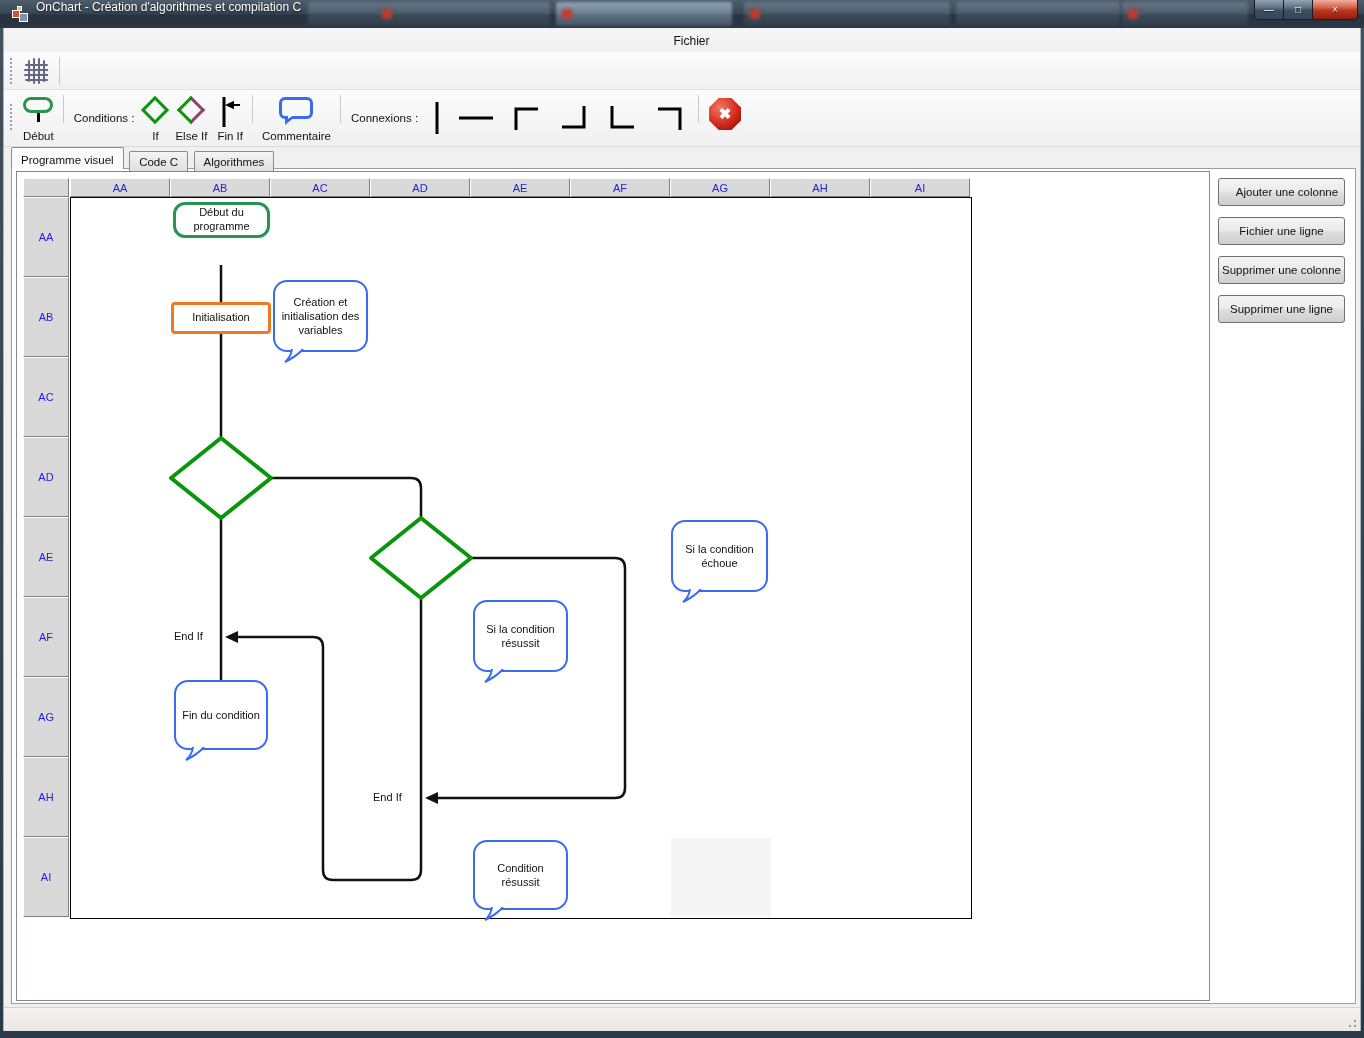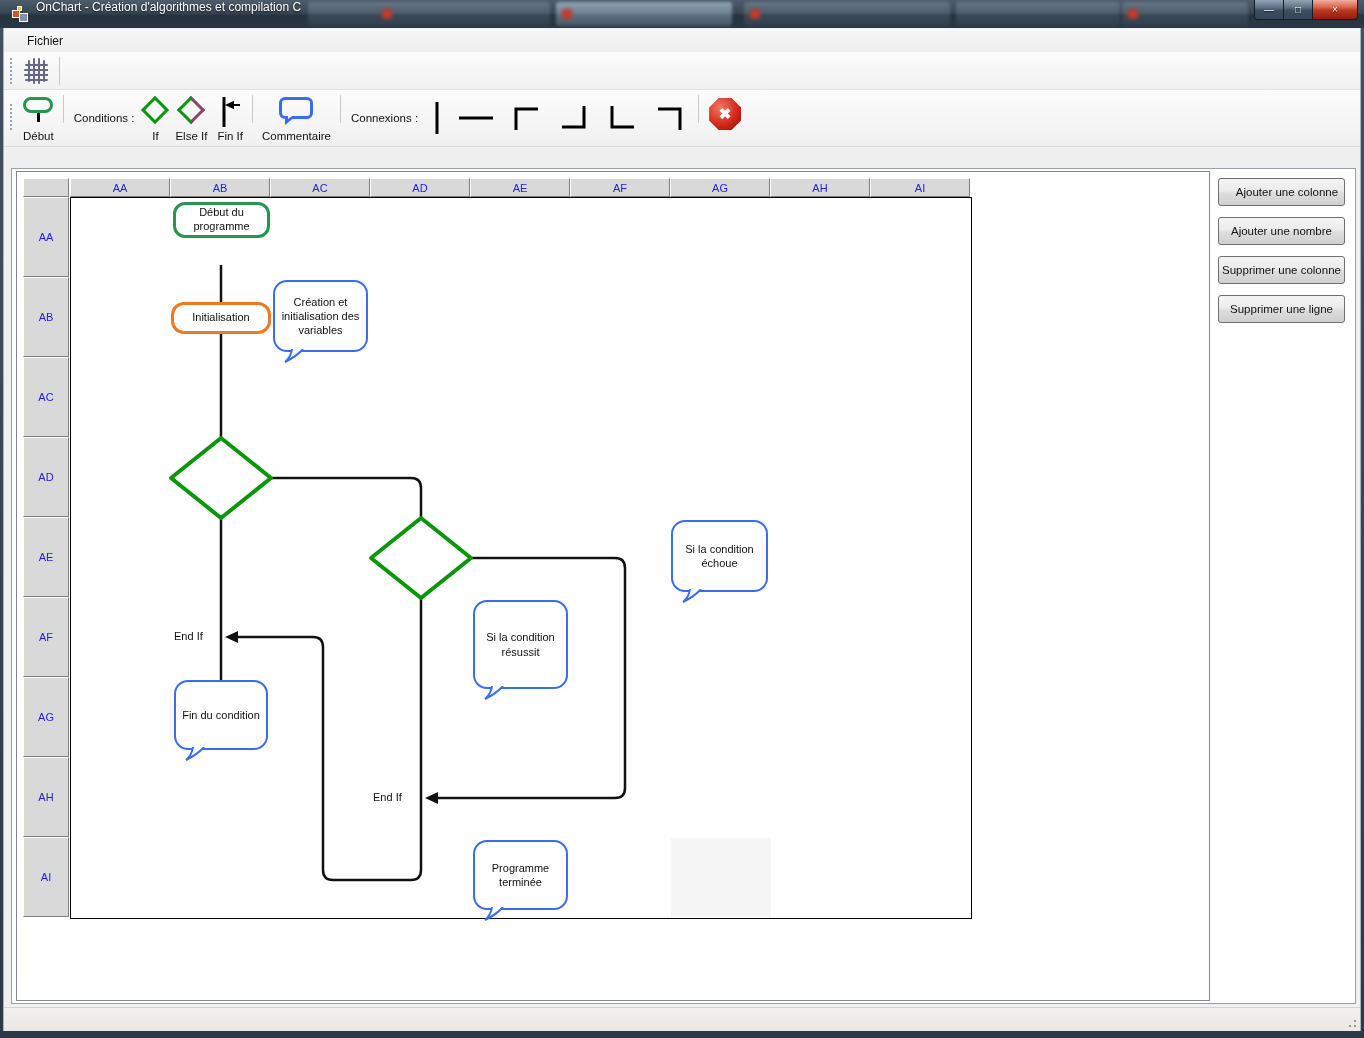--- a/index.html
+++ b/index.html
@@ -31,21 +31,21 @@
   .win-btn.min { width:30px; border-radius:0 0 0 4px; }
   .win-btn.max { width:28px; border-left:none; border-right:none; }
   .win-btn.close { width:46px; border-radius:0 0 4px 0;
     background:linear-gradient(180deg,#f0b0a0 0%,#d96a52 35%,#bb3822 55%,#911c0c 100%); }
 
   
   .client { position:absolute; left:3px; right:3px; top:28px; bottom:7px; background:#f0f0f0;
     border-left:1px solid #aab4bd; border-right:1px solid #aab4bd; }
 
   .menubar { position:absolute; left:0; right:0; top:1px; height:24px;
-    background:linear-gradient(180deg,#f7f7f7,#eeeeee); }
+    background:linear-gradient(180deg,#f7f7f7,#eeeeee);text-align:center; }
   .menu-item { display:inline-block; margin-left:19px; margin-top:4px; font-size:12px; color:#111;
     padding:1px 4px; }
 
   .toolbar1 { position:absolute; left:0; right:0; top:24px; height:38px;
     background:linear-gradient(180deg,#fcfcfc,#f1f1f1); border-bottom:1px solid #e2e2e2; }
   .grip { width:4px; border-left:2px dotted #9aa0b0; height:26px; margin:6px 4px 0 6px; display:inline-block; }
   .tb-sep { width:1px; background:#c9c9c9; height:28px; margin:5px 4px; }
   .tool-btn-sm { display:inline-block; width:28px; height:28px; margin-top:4px; text-align:center; }
 
   .toolbar2 { position:absolute; left:0; right:0; top:62px; height:57px;
@@ -92,21 +92,21 @@
   .col-hdr { top:6px; height:19px; width:100px; }
   .row-hdr { left:6px; width:46px; height:80px; }
 
   .canvas { position:absolute; left:53px; top:25px; width:902px; height:722px;
     border:1px solid #000; background:#fff; }
   .canvas svg.wires { position:absolute; left:0; top:0; }
 
   .node { position:absolute; background:#fff; display:flex; align-items:center; justify-content:center;
     text-align:center; font-size:11px; color:#111; line-height:1.25; z-index:2; }
   .node.start { border:3px solid var(--green); border-radius:12px; }
-  .node.proc { border:3px solid var(--orange); border-radius:13px; }
+  .node.proc { border:3px solid var(--orange); border-radius:4px; }
   .bubble { position:absolute; background:#fff; border:2px solid var(--blue); border-radius:14px;
     display:flex; align-items:center; justify-content:center; text-align:center;
     font-size:11px; color:#111; line-height:1.3; padding:3px; z-index:2; }
   .bubble svg.tail { position:absolute; left:8px; bottom:-13px; }
   .endif-label { position:absolute; font-size:11px; color:#111; z-index:2; }
   .cell-highlight { position:absolute; background:#f5f5f5; z-index:1; }
 
   
   .side-btn { position:absolute; width:127px; height:28px; font-size:11.5px; color:#111;
     border:1px solid #707070; border-radius:3px; text-align:center; line-height:26px;
@@ -244,20 +244,25 @@
         <svg width="40" height="36">
             <path d="M8 9 L30 9 L30 30" fill="none" stroke="#000" stroke-width="3"></path>
           </svg>
       </div>
       <div class="tb-sep"></div>
       <div class="red-x">
         <span>✖</span>
       </div>
     </div>
 
+    <div class="tabstrip">
+      <span class="tab active">Programme visuel</span>
+      <span class="tab">Code C</span>
+      <span class="tab">Algorithmes</span>
+    </div>
 
     <div class="tabpage">
 
       <div class="grid-panel">
         <div class="corner-cell"></div>
 
         <div class="hdr col-hdr" style="left:53px;">AA</div>
         <div class="hdr col-hdr" style="left:153px;">AB</div>
         <div class="hdr col-hdr" style="left:253px;">AC</div>
         <div class="hdr col-hdr" style="left:353px;">AD</div>
@@ -311,49 +316,49 @@
 
 
 
           <div class="bubble" style="left:600px;top:322px;width:97px;height:72px;">
             <span>Si la condition échoue</span>
             <svg class="tail" width="22" height="14" viewBox="0 0 22 14">
                 <path d="M9 0 Q8 8 2 13 Q14 7 20 0" fill="#fff" style="stroke:var(--blue)" stroke-width="2"></path>
               </svg>
           </div>
 
-          <div class="bubble" style="left:402px;top:402px;width:95px;height:89px;">
+          <div class="bubble" style="left:402px;top:402px;width:95px;height:72px;">
             <span>Si la condition résussit</span>
             <svg class="tail" width="22" height="14" viewBox="0 0 22 14">
                 <path d="M9 0 Q8 8 2 13 Q14 7 20 0" fill="#fff" style="stroke:var(--blue)" stroke-width="2"></path>
               </svg>
           </div>
 
           <div class="endif-label" style="left:103px;top:432px;">End If</div>
 
           <div class="bubble" style="left:103px;top:482px;width:94px;height:70px;">
             <span>Fin du condition</span>
             <svg class="tail" width="22" height="14" viewBox="0 0 22 14">
                 <path d="M9 0 Q8 8 2 13 Q14 7 20 0" fill="#fff" style="stroke:var(--blue)" stroke-width="2"></path>
               </svg>
           </div>
 
           <div class="endif-label" style="left:302px;top:593px;">End If</div>
 
           <div class="bubble" style="left:402px;top:642px;width:95px;height:70px;">
-            <span>Programme terminée</span>
+            <span>Condition résussit</span>
             <svg class="tail" width="22" height="14" viewBox="0 0 22 14">
                 <path d="M9 0 Q8 8 2 13 Q14 7 20 0" fill="#fff" style="stroke:var(--blue)" stroke-width="2"></path>
               </svg>
           </div>
         </div>
       </div>
 
       <div class="side-btn" style="left:1206px;top:9px;padding-left:11px;">Ajouter une colonne</div>
-      <div class="side-btn" style="left:1206px;top:48px;">Ajouter une nombre</div>
+      <div class="side-btn" style="left:1206px;top:48px;">Fichier une ligne</div>
       <div class="side-btn" style="left:1206px;top:87px;">Supprimer une colonne</div>
       <div class="side-btn" style="left:1206px;top:126px;">Supprimer une ligne</div>
     </div>
 
     <div class="statusstrip">
       <div class="size-grip"></div>
     </div>
   </div>
 </div>
 

